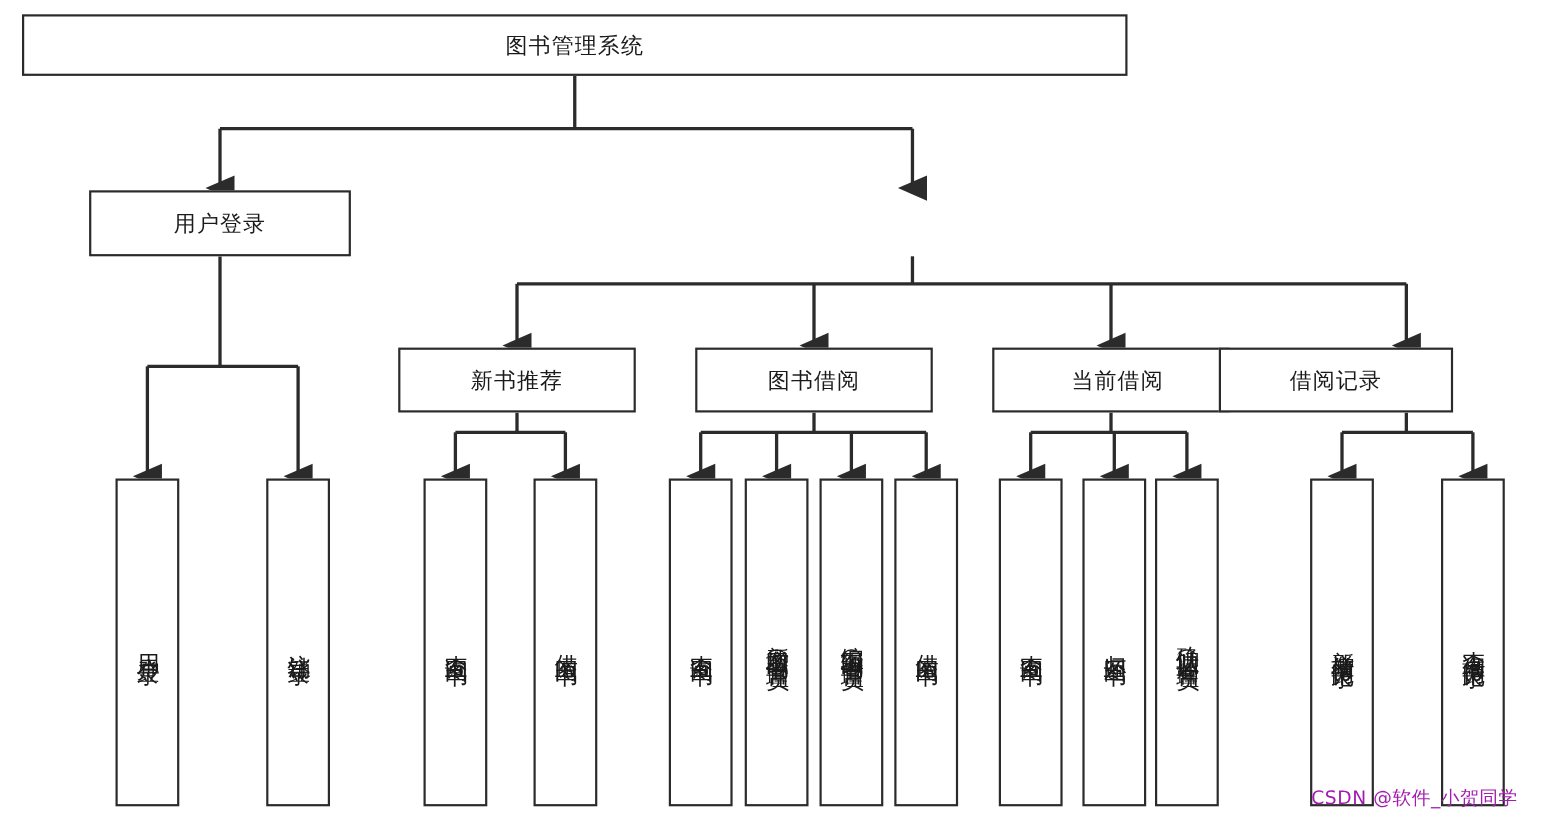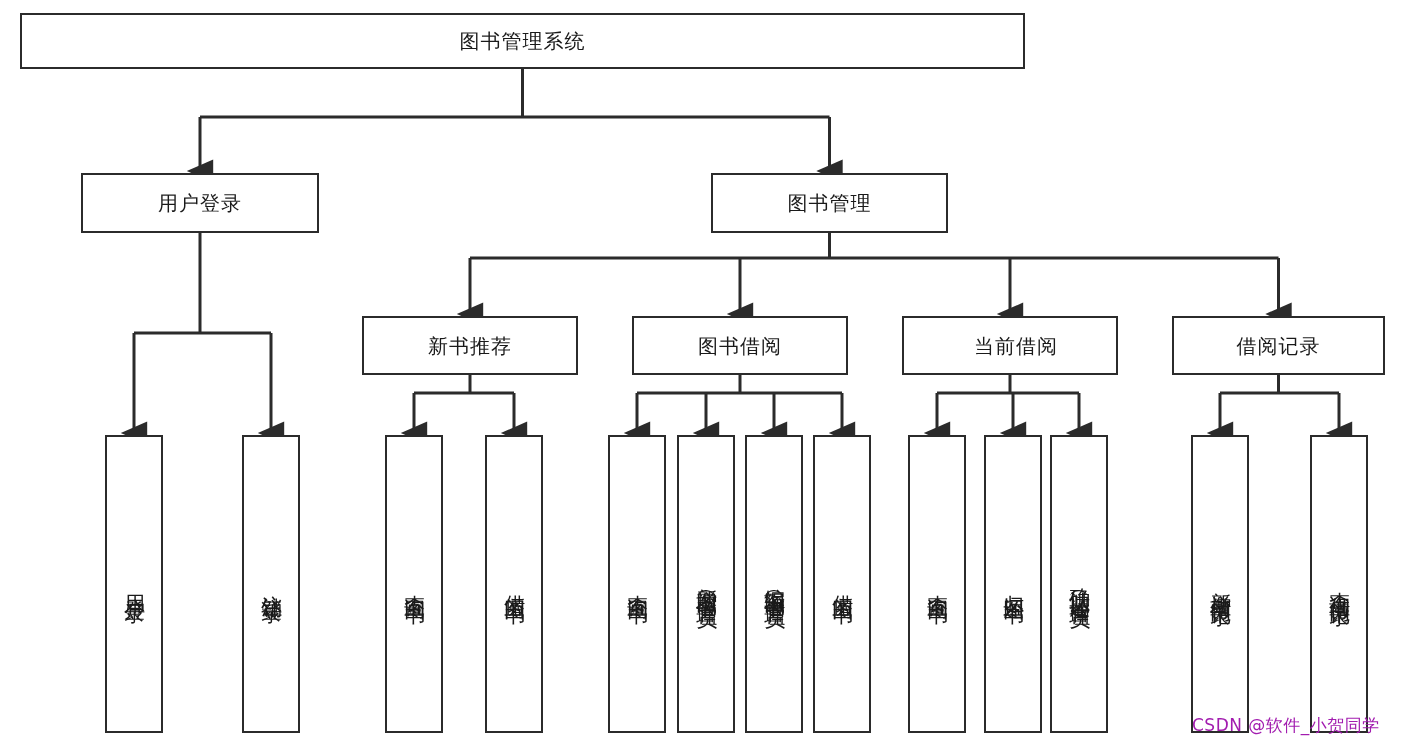--- a/index.html
+++ b/index.html
@@ -108,37 +108,34 @@
   </svg>
 
   <div class="node horiz" style="left: 20px; top: 13px; width: 1005px; height: 56px;">
     <span class="label">图书管理系统</span>
   </div>
 
   <div class="node horiz" style="left: 81px; top: 173px; width: 238px; height: 60px;">
     <span class="label">用户登录</span>
   </div>
 
-  <div class="node horiz" style="left: 711px; top: 173px; width: 237px; height: 60px;">
-    <span class="label">图书管理</span>
-  </div>
 
   <div class="node horiz" style="left: 362px; top: 316px; width: 216px; height: 59px;">
     <span class="label">新书推荐</span>
   </div>
 
   <div class="node horiz" style="left: 632px; top: 316px; width: 216px; height: 59px;">
     <span class="label">图书借阅</span>
   </div>
 
   <div class="node horiz" style="left: 902px; top: 316px; width: 216px; height: 59px; padding-left: 12px;">
     <span class="label">当前借阅</span>
   </div>
 
-  <div class="node horiz" style="left: 1172px; top: 316px; width: 213px; height: 59px;">
+  <div class="node horiz" style="left: 1108px; top: 316px; width: 213px; height: 59px;">
     <span class="label">借阅记录</span>
   </div>
 
   <div class="node vert" style="left: 105px; top: 435px; width: 58px; height: 298px;">
     <span class="label">用户登录</span>
   </div>
 
   <div class="node vert" style="left: 242px; top: 435px; width: 58px; height: 298px;">
     <span class="label">注销登录</span>
   </div>

